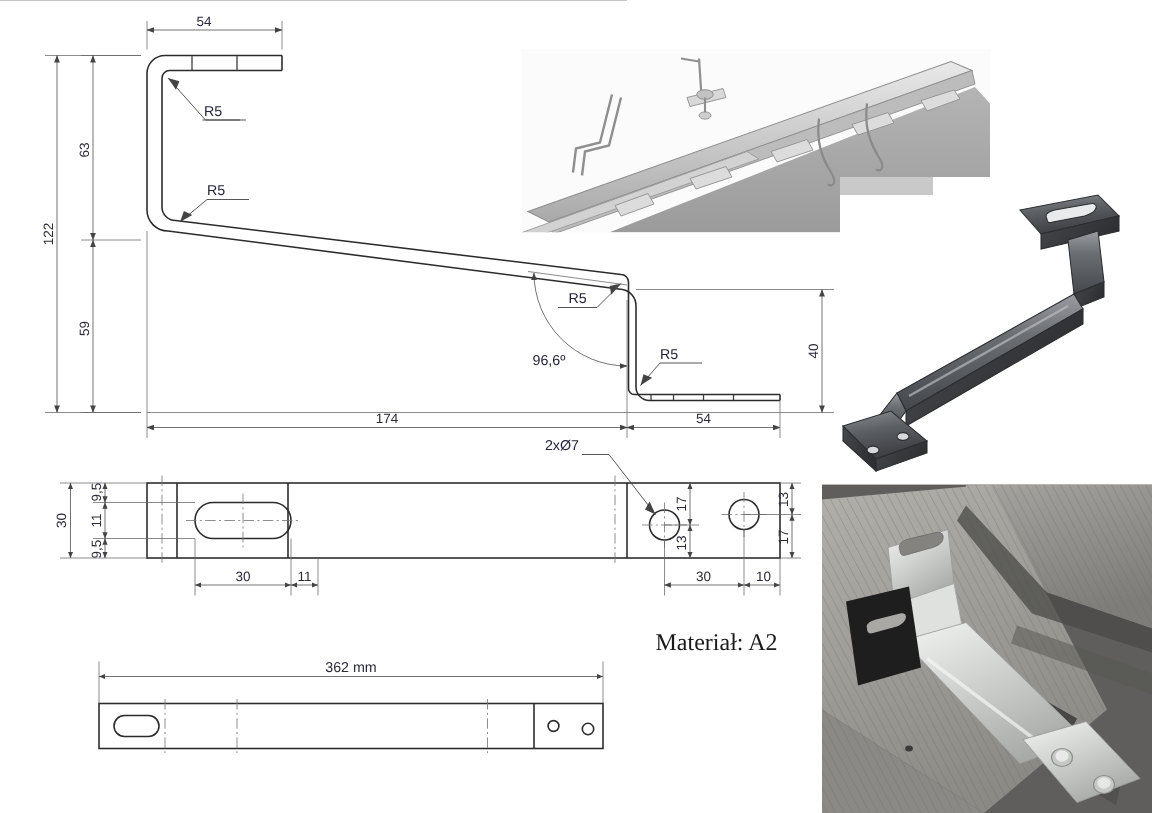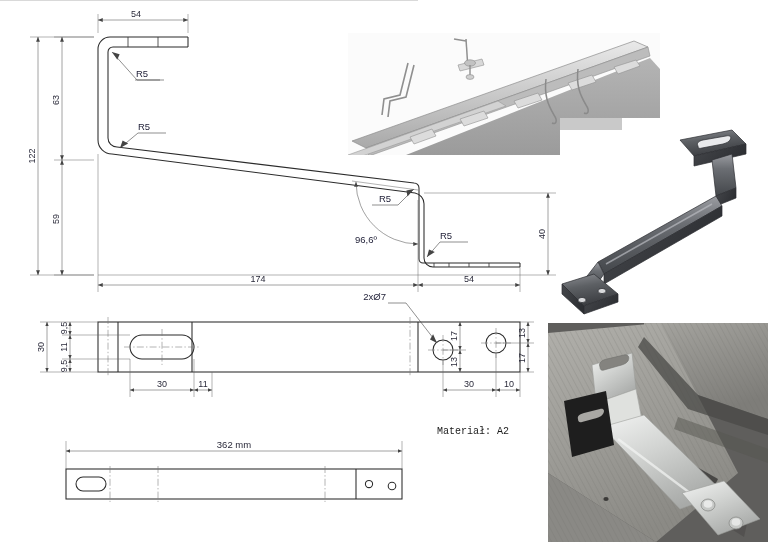--- a/index.html
+++ b/index.html
@@ -3,21 +3,21 @@
 <meta charset="utf-8">
 <style>
   html,body{margin:0;padding:0;background:#ffffff;}
   body{width:768px;height:542px;position:relative;overflow:hidden;
        font-family:"Liberation Sans","DejaVu Sans",sans-serif;color:#1a1a1a;}
   #sheet{position:absolute;left:0;top:0;width:768px;height:542px;background:#fff;}
   svg{display:block;}
   .dimtxt{font-family:"Liberation Sans","DejaVu Sans",sans-serif;font-size:9px;fill:#2a2a3a;}
   .dimtxt-b{font-family:"Liberation Sans","DejaVu Sans",sans-serif;font-size:9.5px;fill:#23233a;}
   .rtxt{font-family:"Liberation Sans","DejaVu Sans",sans-serif;font-size:9.5px;fill:#23233a;}
-  .mattxt{font-family:Liberation Mono, monospace;font-size:10px;fill:#1b1b1b;}
+  .mattxt{font-family:Liberation Serif, serif;font-size:16px;fill:#1b1b1b;}
   .lentxt{font-family:"Liberation Sans","DejaVu Sans",sans-serif;font-size:9.5px;fill:#2a2a3a;}
   .obj{fill:none;stroke:#2b2b2b;stroke-width:1.05;}
   .objthin{fill:none;stroke:#3a3a3a;stroke-width:0.85;}
   .dim{fill:none;stroke:#555;stroke-width:0.55;}
   .ext{fill:none;stroke:#666;stroke-width:0.5;}
   .ctr{fill:none;stroke:#777;stroke-width:0.55;stroke-dasharray:7 2.2 1.4 2.2;}
   .lead{fill:none;stroke:#444;stroke-width:0.6;}
   .ar{fill:#444;}
   .photo{position:absolute;overflow:hidden;}
 </style>

